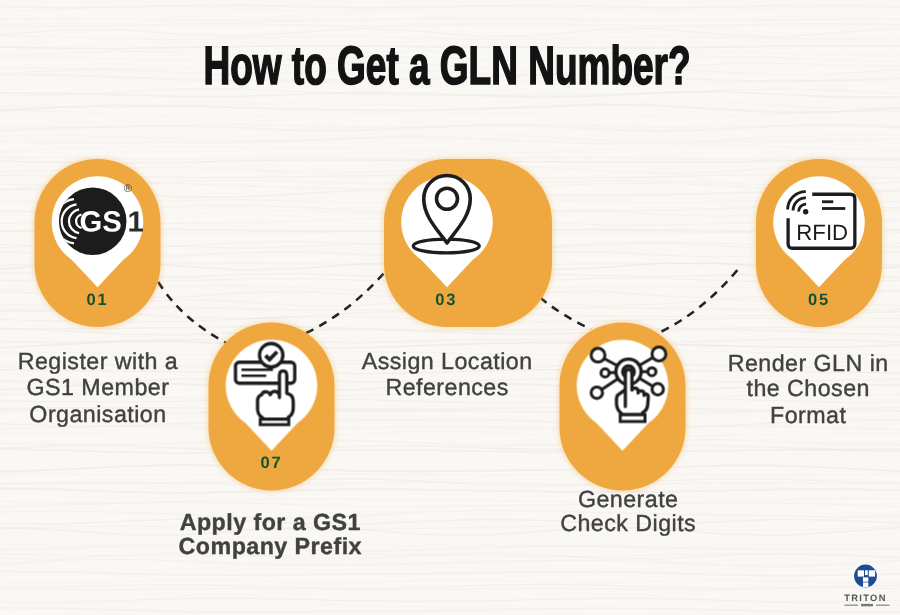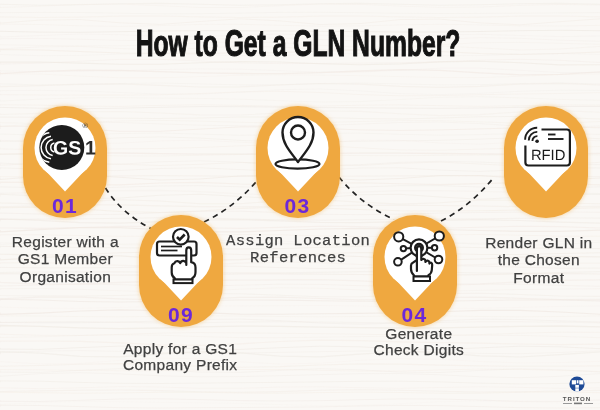--- a/index.html
+++ b/index.html
@@ -7,21 +7,21 @@
        font-family:"Liberation Sans",sans-serif;background:#faf8f5;}
   #bg{position:absolute;left:0;top:0;z-index:0;}
   #conn{position:absolute;left:0;top:0;z-index:1;}
   .title{position:absolute;left:0;top:26px;width:597px;text-align:center;z-index:2;}
   .title span{display:inline-block;font-weight:bold;font-size:36px;line-height:36px;
       color:#131313;-webkit-text-stroke:1.1px #131313;
       transform:scaleX(0.685);transform-origin:50% 50%;white-space:nowrap;}
   .cap{position:absolute;width:84px;height:112px;border-radius:42px;background:#efa840;z-index:2;box-shadow:0 0 4px rgba(242,178,80,0.55);}
   .cap svg{position:absolute;left:0;top:0;transform:translateZ(0);}
   .num{position:absolute;left:0;top:87.5px;width:84px;text-align:center;
-       font-size:21px;font-weight:bold;color:#6d28d9;letter-spacing:1.2px;}
+       font-size:11px;font-weight:bold;color:#14532d;letter-spacing:1.2px;}
   .lbl{position:absolute;text-align:center;font-size:15.5px;line-height:17.4px;
        color:#414141;z-index:2;letter-spacing:0.3px;-webkit-text-stroke:0.25px #414141;}
   .lblb{line-height:16px;}
   .logo{position:absolute;z-index:2;}
 </style>
 </head>
 <body>
 <svg id="bg" width="600" height="410" xmlns="http://www.w3.org/2000/svg">
 <path d="M0 4.3 L0 4.3 L40 5.2 L80 4.8 L120 3.7 L160 3.4 L200 4.3 L240 5.2 L280 4.8 L320 3.7 L360 3.4 L400 4.3 L440 5.2 L480 4.8 L520 3.7 L560 3.4 L600 4.3" fill="none" stroke="#eee8e2" stroke-width="1.08" opacity="0.40"></path>
 <path d="M0 5.8 L0 7.5 L40 6.2 L80 4.4 L120 4.1 L160 5.7 L200 7.5 L240 7.5 L280 5.7 L320 4.1 L360 4.4 L400 6.1 L440 7.4 L480 7.0 L520 5.4 L560 4.5 L600 4.9" fill="none" stroke="#f1ebe5" stroke-width="0.59" opacity="0.52"></path>
@@ -167,24 +167,24 @@
   <g stroke="#1d1d1d" stroke-width="1.7">
     <line x1="22" y1="31.5" x2="43" y2="31.5"></line>
     <line x1="22" y1="35.5" x2="38.5" y2="35.5"></line>
   </g>
   <path d="M47.3 50 L47.3 35.5 Q47.3 32.3 49.75 32.3 Q52.2 32.3 52.2 35.5 L52.2 47.2
            Q56.5 48 56.5 52.5 L56.5 57 Q56.5 61.5 53.2 63.2 L53.2 64.5 L36 64.5 L36 63.5
            Q32.7 61.5 32.7 57.5 L32.7 52.5 Q32.7 49 35.3 48.3
            Q36.2 46 38.6 46.2 Q40.6 46.4 41.2 48.2 Q42 45.8 44.3 45.9 Q46.4 46 47.3 48.2 Z" fill="#fff" stroke="#1d1d1d" stroke-width="2.2" stroke-linejoin="round"></path>
   <rect x="34.5" y="64.5" width="19" height="3.6" fill="#fff" stroke="#1d1d1d" stroke-width="2"></rect>
 </svg>
-<div class="num">09</div>
-</div>
-
-<div class="cap" style="left:255.5px;top:106px;">
+<div class="num">07</div>
+</div>
+
+<div class="cap" style="left:255.5px;top:106px;padding-left:28px;">
 <svg width="84" height="112" viewBox="0 0 84 112" xmlns="http://www.w3.org/2000/svg">
   <path d="M19.5 61.5 L64.5 61.5 L42 85.5 Z" fill="#fff"></path>
   <circle cx="42" cy="42" r="30.5" fill="#fff"></circle>
   <ellipse cx="41.5" cy="58" rx="22" ry="4.6" fill="none" stroke="#1d1d1d" stroke-width="2.2"></ellipse>
   <path d="M42 56 C35 46.5 26.5 38 26.5 26.5 A15.5 15.5 0 1 1 57.5 26.5 C57.5 38 49 46.5 42 56 Z" fill="#fff" stroke="#1d1d1d" stroke-width="2.4" stroke-linejoin="round"></path>
   <circle cx="42" cy="26.5" r="7" fill="none" stroke="#1d1d1d" stroke-width="2.4"></circle>
 </svg>
 <div class="num">03</div>
 </div>
 
@@ -211,21 +211,20 @@
   <circle cx="46" cy="32.8" r="8.4" fill="#fff" stroke="#1d1d1d" stroke-width="2.2"></circle>
   <circle cx="46" cy="32.8" r="3.8" fill="none" stroke="#1d1d1d" stroke-width="2.4"></circle>
   <path d="M43.9 56 L43.9 34 Q43.9 31.2 46.1 31.2 Q48.3 31.2 48.3 34 L48.3 45
            Q48.9 43.6 50.6 43.8 Q52.3 44 52.4 45.8 L52.4 47
            Q53 45.4 54.7 45.6 Q56.3 45.8 56.4 47.6 L56.4 48.6
            Q57 47.4 58.2 47.8 Q59.3 48.3 59.2 50
            L58.8 55 Q58.5 58.5 55.4 60.2 L55.4 61.5 L41.2 61.5 L41.2 60.5
            Q38 58 38 54 L38 50.5 L38.6 48.6 L43.9 44.8 Z" fill="#fff" stroke="#1d1d1d" stroke-width="2.2" stroke-linejoin="round"></path>
   <rect x="40.5" y="61.5" width="16.5" height="4.5" fill="#fff" stroke="#1d1d1d" stroke-width="2"></rect>
 </svg>
-<div class="num">04</div>
 </div>
 
 <div class="cap" style="left:504px;top:106px;">
 <svg width="84" height="112" viewBox="0 0 84 112" xmlns="http://www.w3.org/2000/svg">
   <path d="M19.5 61.5 L64.5 61.5 L42 85.5 Z" fill="#fff"></path>
   <circle cx="42" cy="42" r="30.5" fill="#fff"></circle>
   <g fill="none" stroke="#1d1d1d" stroke-width="2.2">
     <path d="M37.5 23.5 L62.9 23.5 Q65.9 23.5 65.9 26.5 L65.9 56.5 Q65.9 59.5 62.9 59.5 L24.4 59.5 Q21.4 59.5 21.4 56.5 L21.4 39.5"></path>
   </g>
   <circle cx="33.1" cy="35.2" r="1.8" fill="#1d1d1d"></circle>
@@ -233,25 +232,26 @@
     <path d="M29.6 32.1 A4.8 4.8 0 0 1 36.6 31.5"></path>
     <path d="M27.2 29.2 A8.4 8.4 0 0 1 39.2 28.2"></path>
     <path d="M24.9 26.3 A11.9 11.9 0 0 1 41.8 25"></path>
   </g>
   <g stroke="#1d1d1d" stroke-width="1.9">
     <line x1="44" y1="28.5" x2="51.5" y2="28.5"></line>
     <line x1="44" y1="33" x2="59.5" y2="33"></line>
   </g>
   <text x="26.9" y="54" transform="rotate(0.03 40 48)" font-family="Liberation Sans" font-size="14.8" fill="#1b1b1b" letter-spacing="0">RFID</text>
 </svg>
+<div class="num">05</div>
 </div>
 
 <div class="lbl" style="left:-9.7px;top:233px;width:150px;">Register with a<br>GS1 Member<br>Organisation</div>
-<div class="lbl lblb" style="left:105.2px;top:341px;width:150px;">Apply for a GS1<br>Company Prefix</div>
-<div class="lbl" style="left:223.1px;top:233px;width:150px;font-family:Liberation Mono, monospace;">Assign Location<br>References</div>
+<div class="lbl lblb" style="left:105.2px;top:341px;width:150px;font-weight:bold;">Apply for a GS1<br>Company Prefix</div>
+<div class="lbl" style="left:223.1px;top:233px;width:150px;">Assign Location<br>References</div>
 <div class="lbl lblb" style="left:343.8px;top:326px;width:150px;">Generate<br>Check Digits</div>
 <div class="lbl" style="left:463.8px;top:234px;width:150px;">Render GLN in<br>the Chosen<br>Format</div>
 
 <svg class="logo" style="left:556px;top:372px;transform:translateZ(0);" width="44" height="36" viewBox="0 0 44 36" xmlns="http://www.w3.org/2000/svg">
   <circle cx="21" cy="12" r="7.6" fill="#1e4a96"></circle>
   <rect x="15.8" y="8.2" width="4.2" height="4.2" fill="#fff"></rect>
   <rect x="20.7" y="8.2" width="1.8" height="3.2" fill="#fff"></rect>
   <rect x="23.2" y="8.2" width="4.2" height="4.2" fill="#fff"></rect>
   <rect x="19.3" y="12.9" width="3.6" height="2.9" fill="#fff"></rect>
   <rect x="19.3" y="16.3" width="3.6" height="3.2" fill="#fff"></rect>

